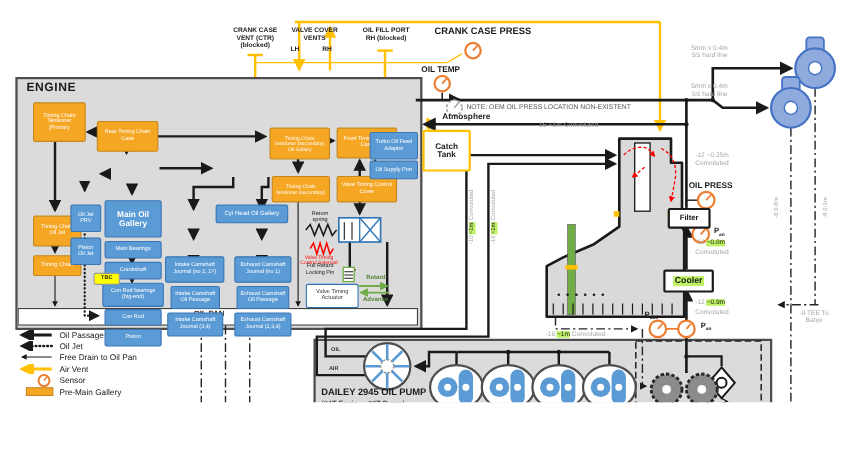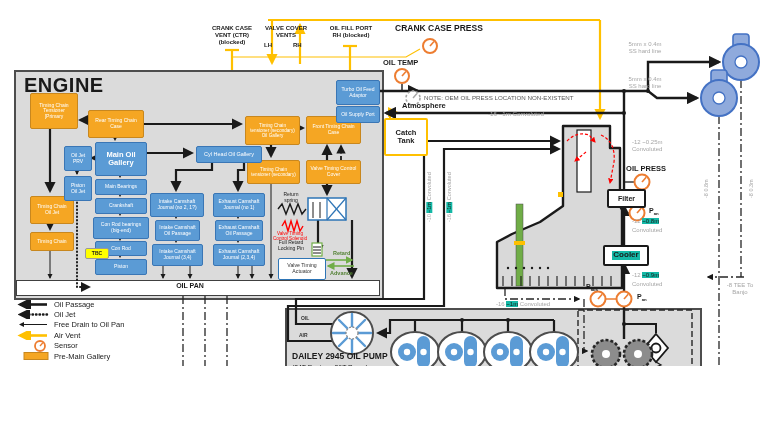--- a/index.html
+++ b/index.html
@@ -9,23 +9,23 @@
   .lbl{position:absolute;white-space:pre-line;color:#1a1a1a;line-height:1.15;}
   .c{text-align:center;}
   .b{font-weight:bold;}
   .gt{color:#A6A6A6;}
   .red{color:#FF0000;}
   .grn{color:#548235;}
   .box{position:absolute;display:flex;align-items:center;justify-content:center;
        text-align:center;white-space:pre-line;border-radius:2px;line-height:1.12;
        font-size:5.5px;}
   .obox{background:#F5A623;border:1px solid #C8871E;color:#fff;}
-  .bbox{background:#5B9BD5;border:1px solid #3A76B5;color:#fff;}
+  .bbox{background:#5B9BD5;border:1px solid #3A76B5;color:#fff;margin-top:40px;}
   .wbox{background:#fff;border:2px solid #1a1a1a;color:#1a1a1a;font-weight:bold;}
-  .hl{background:#14b8a6;color:#1a1a1a;}
+  .hl{background:#bef264;color:#1a1a1a;}
   .vert{writing-m ode:vertical-rl;}
   .vert{writing-mode:vertical-rl;transform:rotate(180deg);white-space:nowrap;}
   sub{font-size:0.62em;}
   .panel{position:absolute;background:#DBDBDB;border:2px solid #4d4d4d;}
   svg{display:block;}
   #net{position:absolute;left:0;top:0;z-index:3;pointer-events:none;}
   .z2{z-index:2;} .z4{z-index:4;} .z1{z-index:1;}
   .legend-row{display:flex;align-items:center;height:10.4px;gap:4px;}
   .legend-row span{font-size:7.5px;color:#1a1a1a;}
 </style>
@@ -335,21 +335,21 @@
   <div class="lbl b z4" style="left:293px;top:42px;font-size:6px;">RH</div>
   <div class="lbl c b z4" style="left:328px;top:25px;width:46px;font-size:6px;">OIL FILL PORT
 RH (blocked)</div>
   <div class="lbl b z4" style="left:395px;top:24px;font-size:8.5px;">CRANK CASE PRESS</div>
   <div class="lbl b z4" style="left:383px;top:59px;font-size:7.5px;">OIL TEMP</div>
   <div class="lbl z4" style="left:424px;top:94px;font-size:6.2px;color:#595959;">NOTE: OEM OIL PRESS LOCATION NON-EXISTENT</div>
   <div class="lbl b z4" style="left:402px;top:102px;font-size:7.5px;">Atmosphere</div>
   <div class="box z4" style="left:384px;top:118px;width:40px;height:34px;background:#fff;border:2px solid #FFC000;color:#1a1a1a;font-weight:bold;font-size:7.5px;">Catch
 Tank</div>
 
-  <div class="lbl b z4" style="left:24px;top:74px;font-size:20px;letter-spacing:0.5px;">ENGINE</div>
+  <div class="lbl b z4" style="left:24px;top:74px;font-size:11px;letter-spacing:0.5px;">ENGINE</div>
   <div class="lbl c b z4" style="left:150px;top:282px;width:80px;font-size:7px;">OIL PAN</div>
 
   <div class="box obox z4" style="left:30px;top:93px;width:46px;height:34px;font-size:5px;">Timing Chain
 Tensioner
 [Primary</div>
   <div class="box obox z4" style="left:88px;top:110px;width:54px;height:26px;font-size:5px;">Rear Timing Chain
 Case</div>
   <div class="box obox z4" style="left:245px;top:116px;width:53px;height:27px;font-size:4.6px;">Timing Chain
 tensioner (secondary)
 Oil Gallery</div>

